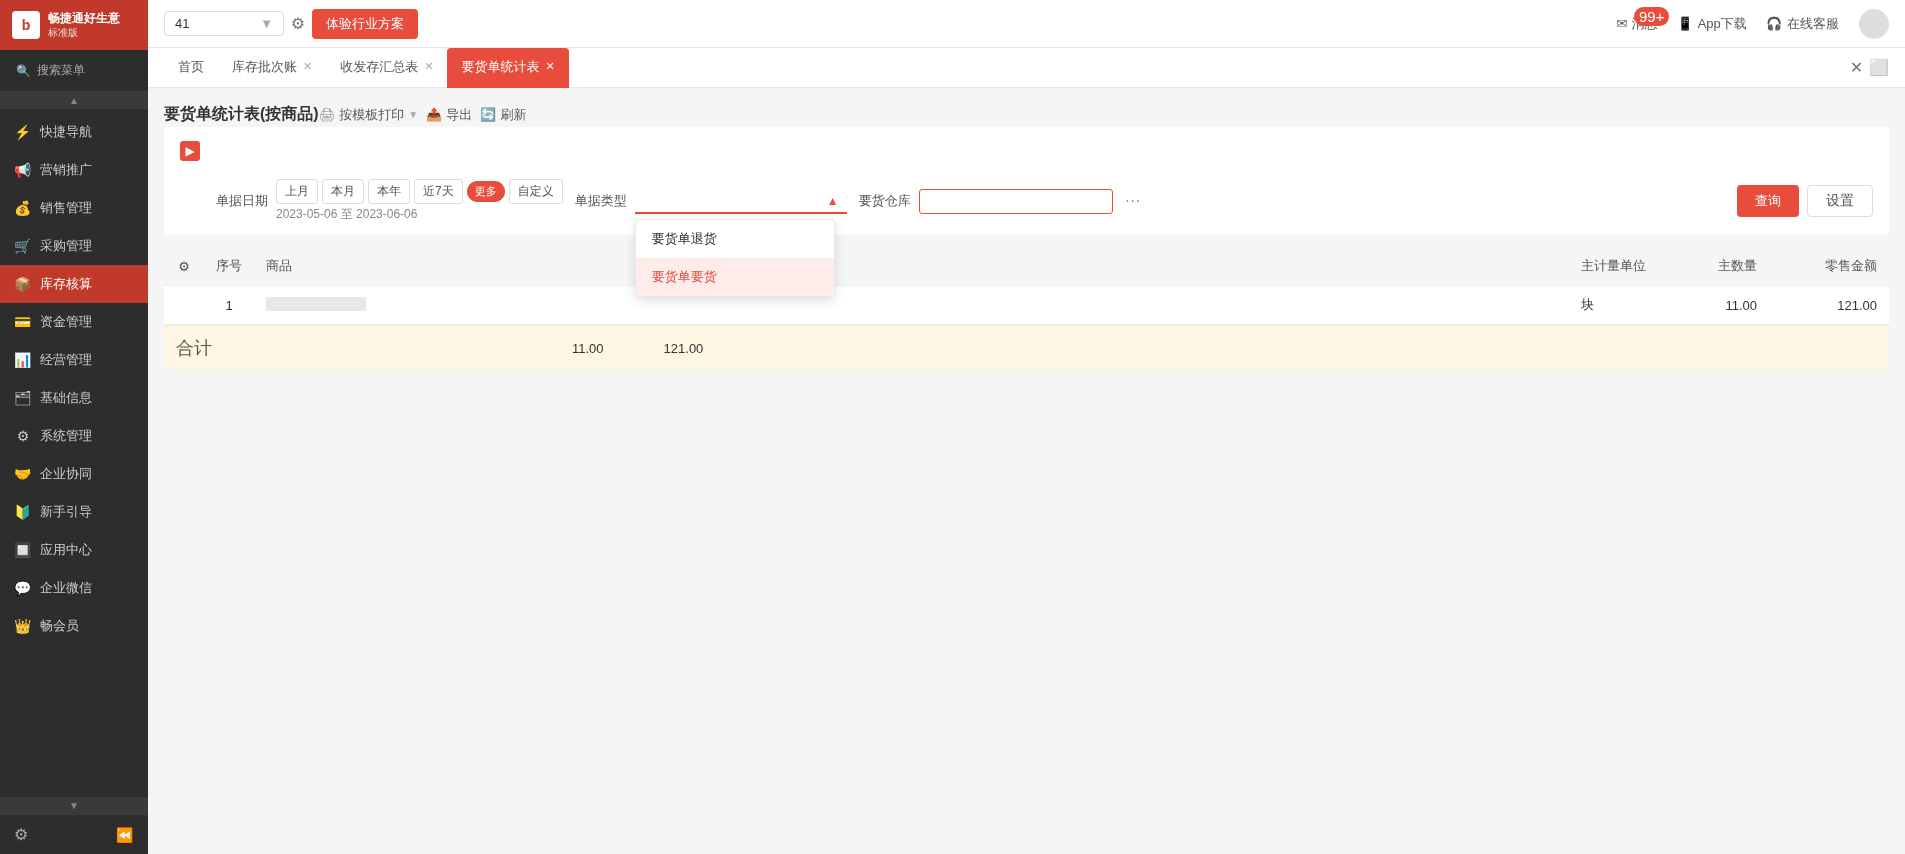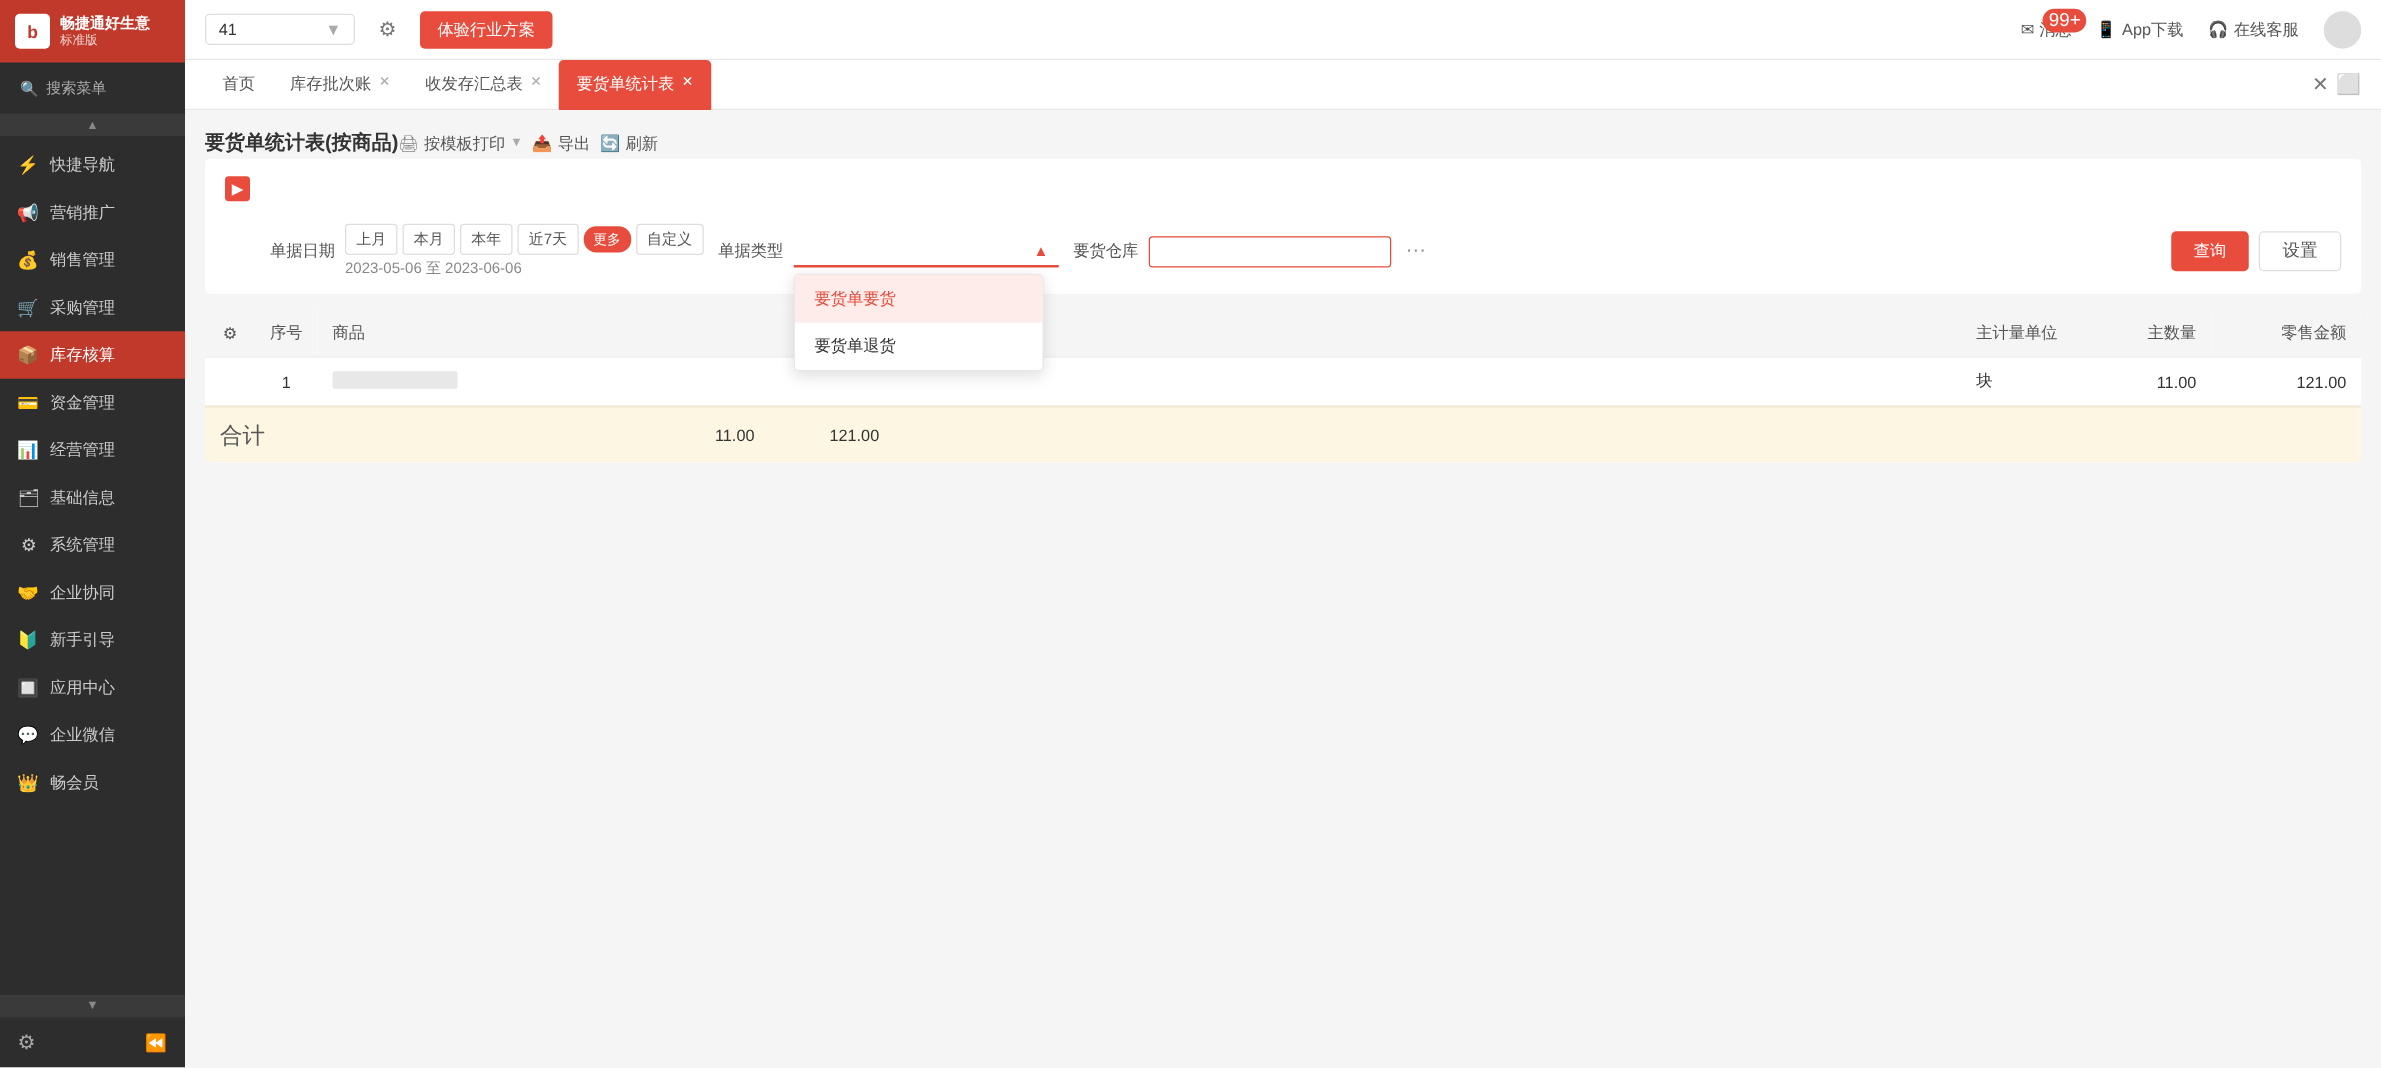--- a/index.html
+++ b/index.html
@@ -86,21 +86,20 @@
     }
 
     
     .topbar {
       background: white;
       height: 48px;
       display: flex;
       align-items: center;
       padding: 0 16px;
       border-bottom: 1px solid #e8e8e8;
-      gap: 12px;
       flex-shrink: 0;
       justify-content: space-between;
     }
     .topbar-store-selector {
       display: flex;
       align-items: center;
       gap: 6px;
       border: 1px solid #ddd;
       border-radius: 4px;
       padding: 4px 10px;
@@ -637,25 +636,25 @@
 
         <div class="filter-group">
           <span class="filter-label">单据类型</span>
           <div class="filter-select-container">
             <div class="filter-select-wrapper">
               <input type="text" class="filter-select" value="" style="">
               <span class="filter-select-chevron">▲</span>
             </div>
 
             <div class="dropdown-menu" style="top:30px;">
+              <div class="dropdown-item">
+                <span>要货单退货</span>
+              </div>
               <div class="dropdown-item selected">
                 <span>要货单要货</span>
-              </div>
-              <div class="dropdown-item">
-                <span>要货单退货</span>
               </div>
             </div>
           </div>
         </div>
 
         <div class="filter-group warehouse-filter">
           <span class="filter-label">要货仓库</span>
           <input type="text" class="warehouse-input" style="">
           <span class="filter-more-btn">···</span>
         </div>

